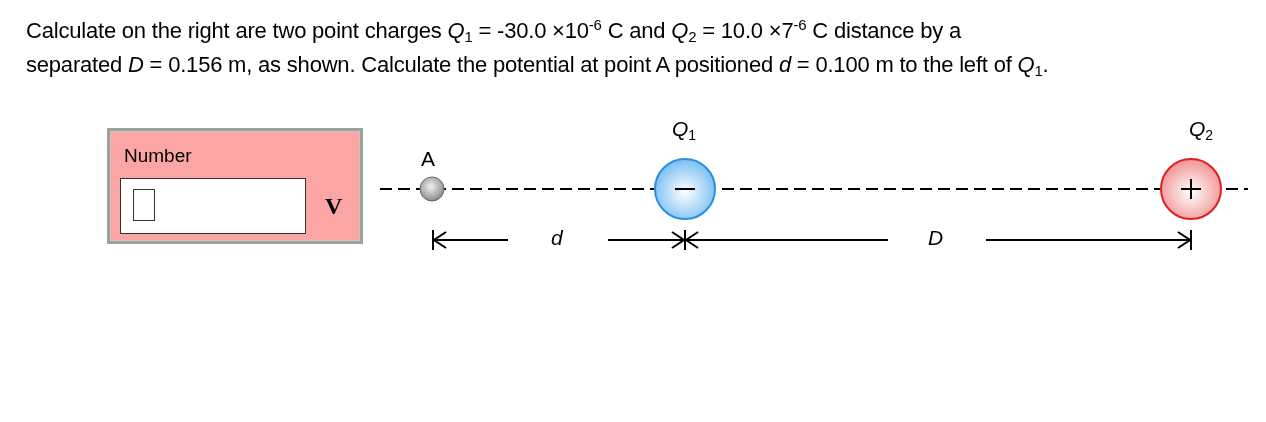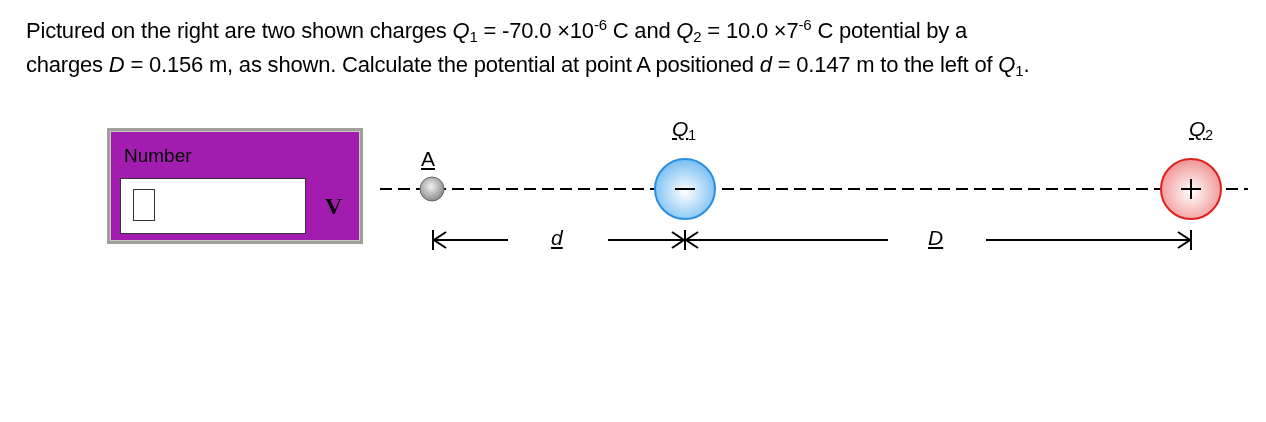--- a/index.html
+++ b/index.html
@@ -4,40 +4,40 @@
 <style>
   html, body { margin:0; padding:0; background:#ffffff; }
   body { width:1266px; height:422px; position:relative; overflow:hidden;
          font-family:"Liberation Sans", sans-serif; color:#000; }
   .problem { position:absolute; left:26px; top:14px; width:1220px;
              font-size:22px; line-height:34px; letter-spacing:-0.2px; }
   .problem i { font-style:italic; }
   .problem sub { font-size:15px; vertical-align:-4px; line-height:0; }
   .problem sup { font-size:15px; vertical-align:8px; line-height:0; }
   .answer-box { position:absolute; left:107px; top:128px; width:256px; height:116px;
-                background:#a21caf; border:3px solid #9ea09a; box-sizing:border-box;
+                background:#fca5a5; border:3px solid #9ea09a; box-sizing:border-box;
                 box-shadow: inset 0 0 0 1px #c9c8bd; }
   .answer-label { position:absolute; left:14px; top:14px; font-size:19px; }
   .answer-input { position:absolute; left:10px; top:47px; width:186px; height:56px;
                   background:#fff; border:1px solid #333; box-sizing:border-box; }
   .caret-box { position:absolute; left:12px; top:10px; width:22px; height:32px;
                border:1px solid #333; box-sizing:border-box; background:#fff; }
   .unit { position:absolute; left:215px; top:62px; font-family:"Liberation Serif", serif;
           font-weight:bold; font-size:24px; }
   .diagram { position:absolute; left:0; top:0; width:1266px; height:422px; }
-  .lbl { position:absolute; font-size:21px;text-decoration:underline; }
+  .lbl { position:absolute; font-size:21px; }
   .lbl i { font-style:italic; }
   .lbl sub { font-size:14px; vertical-align:-4px; line-height:0; }
 </style>
 </head>
 <body>
 
 <div class="problem">
-  <span>Pictured on the right are two shown charges </span><i>Q</i><sub>1</sub><span> = -70.0 ×10</span><sup>-6</sup><span> C and </span><i>Q</i><sub>2</sub><span> = 10.0 ×7</span><sup>-6</sup><span> C potential by a</span><br>
-  <span>charges </span><i>D</i><span> = 0.156 m, as shown. Calculate the potential at point A positioned </span><i>d</i><span> = 0.147 m to the left of </span><i>Q</i><sub>1</sub><span>.</span>
+  <span>Calculate on the right are two point charges </span><i>Q</i><sub>1</sub><span> = -30.0 ×10</span><sup>-6</sup><span> C and </span><i>Q</i><sub>2</sub><span> = 10.0 ×7</span><sup>-6</sup><span> C distance by a</span><br>
+  <span>separated </span><i>D</i><span> = 0.156 m, as shown. Calculate the potential at point A positioned </span><i>d</i><span> = 0.100 m to the left of </span><i>Q</i><sub>1</sub><span>.</span>
 </div>
 
 <div class="answer-box">
   <div class="answer-label">Number</div>
   <div class="answer-input">
     <div class="caret-box"></div>
   </div>
   <div class="unit">V</div>
 </div>
 

